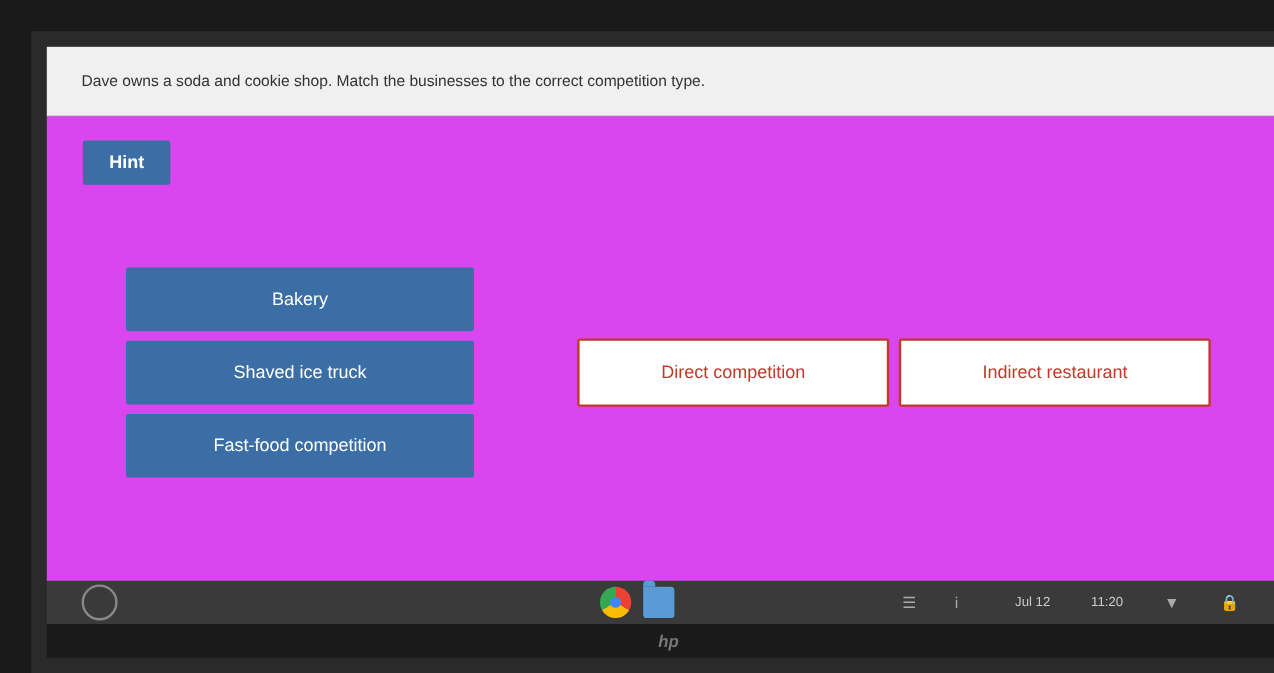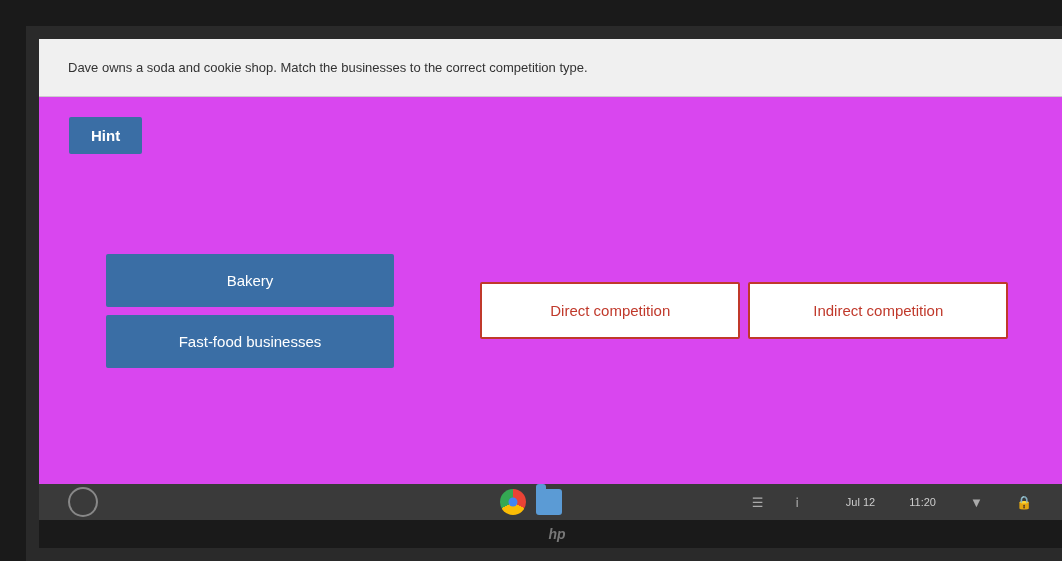--- a/index.html
+++ b/index.html
@@ -224,30 +224,33 @@
 
     <button class="hint-btn">Hint</button>
 
     <div class="activity-area">
 
       <div class="items-column">
         <div class="drag-item">
           <span>Bakery</span>
         </div>
         <div class="drag-item">
-          <span>Fast-food businesses</span>
+          <span>Shaved ice truck</span>
+        </div>
+        <div class="drag-item">
+          <span>Fast-food competition</span>
         </div>
       </div>
 
       <div class="targets-column">
         <div class="drop-target">
           <span>Direct competition</span>
         </div>
         <div class="drop-target">
-          <span>Indirect competition</span>
+          <span>Indirect restaurant</span>
         </div>
       </div>
 
     </div>
   </div>
 
   <div class="taskbar">
     <div class="taskbar-left">
       <div class="taskbar-circle"></div>
     </div>

